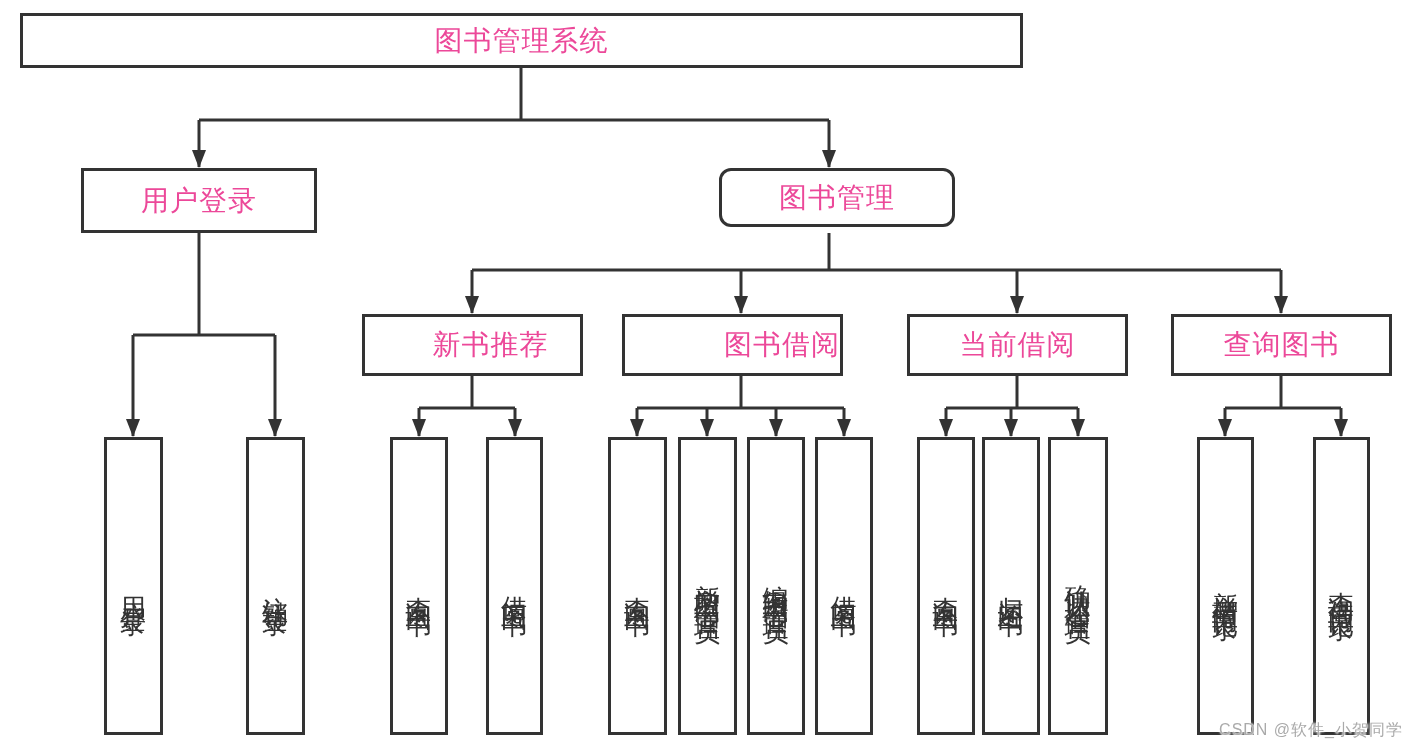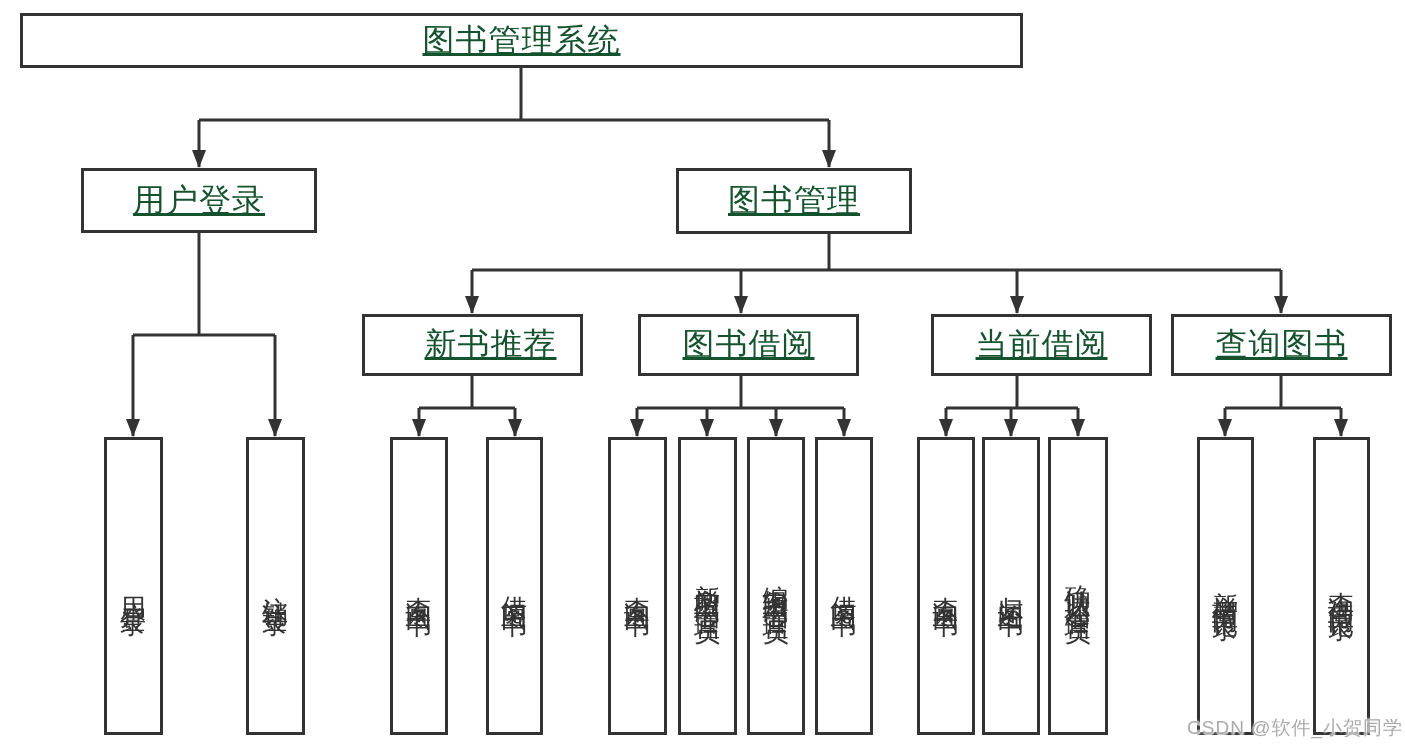--- a/index.html
+++ b/index.html
@@ -25,43 +25,42 @@
     position: absolute;
     background: #ffffff;
     border: 3px solid #333333;
     display: flex;
     align-items: center;
     justify-content: center;
     color: #333333;
   }
 
   .hlabel {
-    font-size: 32px;
+    font-size: 28px;
     letter-spacing: 1px;
     white-space: nowrap;
-    color: #14532d;
-    text-decoration: underline;
+    color: #ec4899;
   }
 
   .vlabel {
     writing-mode: vertical-rl;
     text-orientation: mixed;
     font-size: 26px;
     line-height: 1;
     letter-spacing: 5px;
     color: #333333;
   }
 
   
   .n-root  { left: 20px;   top: 13px;  width: 1003px; height: 55px; }
   .n-l2a   { left: 81px;   top: 168px; width: 236px;  height: 65px; }
-  .n-l2b   { left: 676px;  top: 168px; width: 236px;  height: 66px; }
+  .n-l2b   { left: 719px;  top: 168px; width: 236px;  height: 59px; border-radius: 12px; }
   .n-l3a   { left: 362px;  top: 314px; width: 221px;  height: 62px; padding-left: 36px; }
-  .n-l3b   { left: 638px;  top: 314px; width: 221px;  height: 62px; }
-  .n-l3c   { left: 931px;  top: 314px; width: 221px;  height: 62px; }
+  .n-l3b   { left: 622px;  top: 314px; width: 221px;  height: 62px; justify-content: flex-end; }
+  .n-l3c   { left: 907px;  top: 314px; width: 221px;  height: 62px; }
   .n-l3d   { left: 1171px; top: 314px; width: 221px;  height: 62px; }
 
   .leaf { top: 437px; height: 298px; }
   .lf1  { left: 104px;  width: 59px; }
   .lf2  { left: 246px;  width: 59px; }
   .lf3  { left: 390px;  width: 58px; }
   .lf4  { left: 486px;  width: 57px; }
   .lf5  { left: 608px;  width: 59px; }
   .lf6  { left: 678px;  width: 59px; }
   .lf7  { left: 747px;  width: 58px; }
@@ -69,21 +68,21 @@
   .lf9  { left: 917px;  width: 58px; }
   .lf10 { left: 982px;  width: 58px; }
   .lf11 { left: 1048px; width: 60px; }
   .lf12 { left: 1197px; width: 57px; }
   .lf13 { left: 1313px; width: 57px; }
 
   .watermark {
     position: absolute;
     right: 2px;
     bottom: 6px;
-    font-size: 19px;
+    font-size: 16px;
     letter-spacing: 1px;
     color: #aaaaaa;
     text-shadow: 0 0 3px #ffffff, 0 0 2px #ffffff, 1px 1px 2px #ffffff;
     white-space: nowrap;
   }
 </style>
 </head>
 <body>
 
 <div id="canvas">

